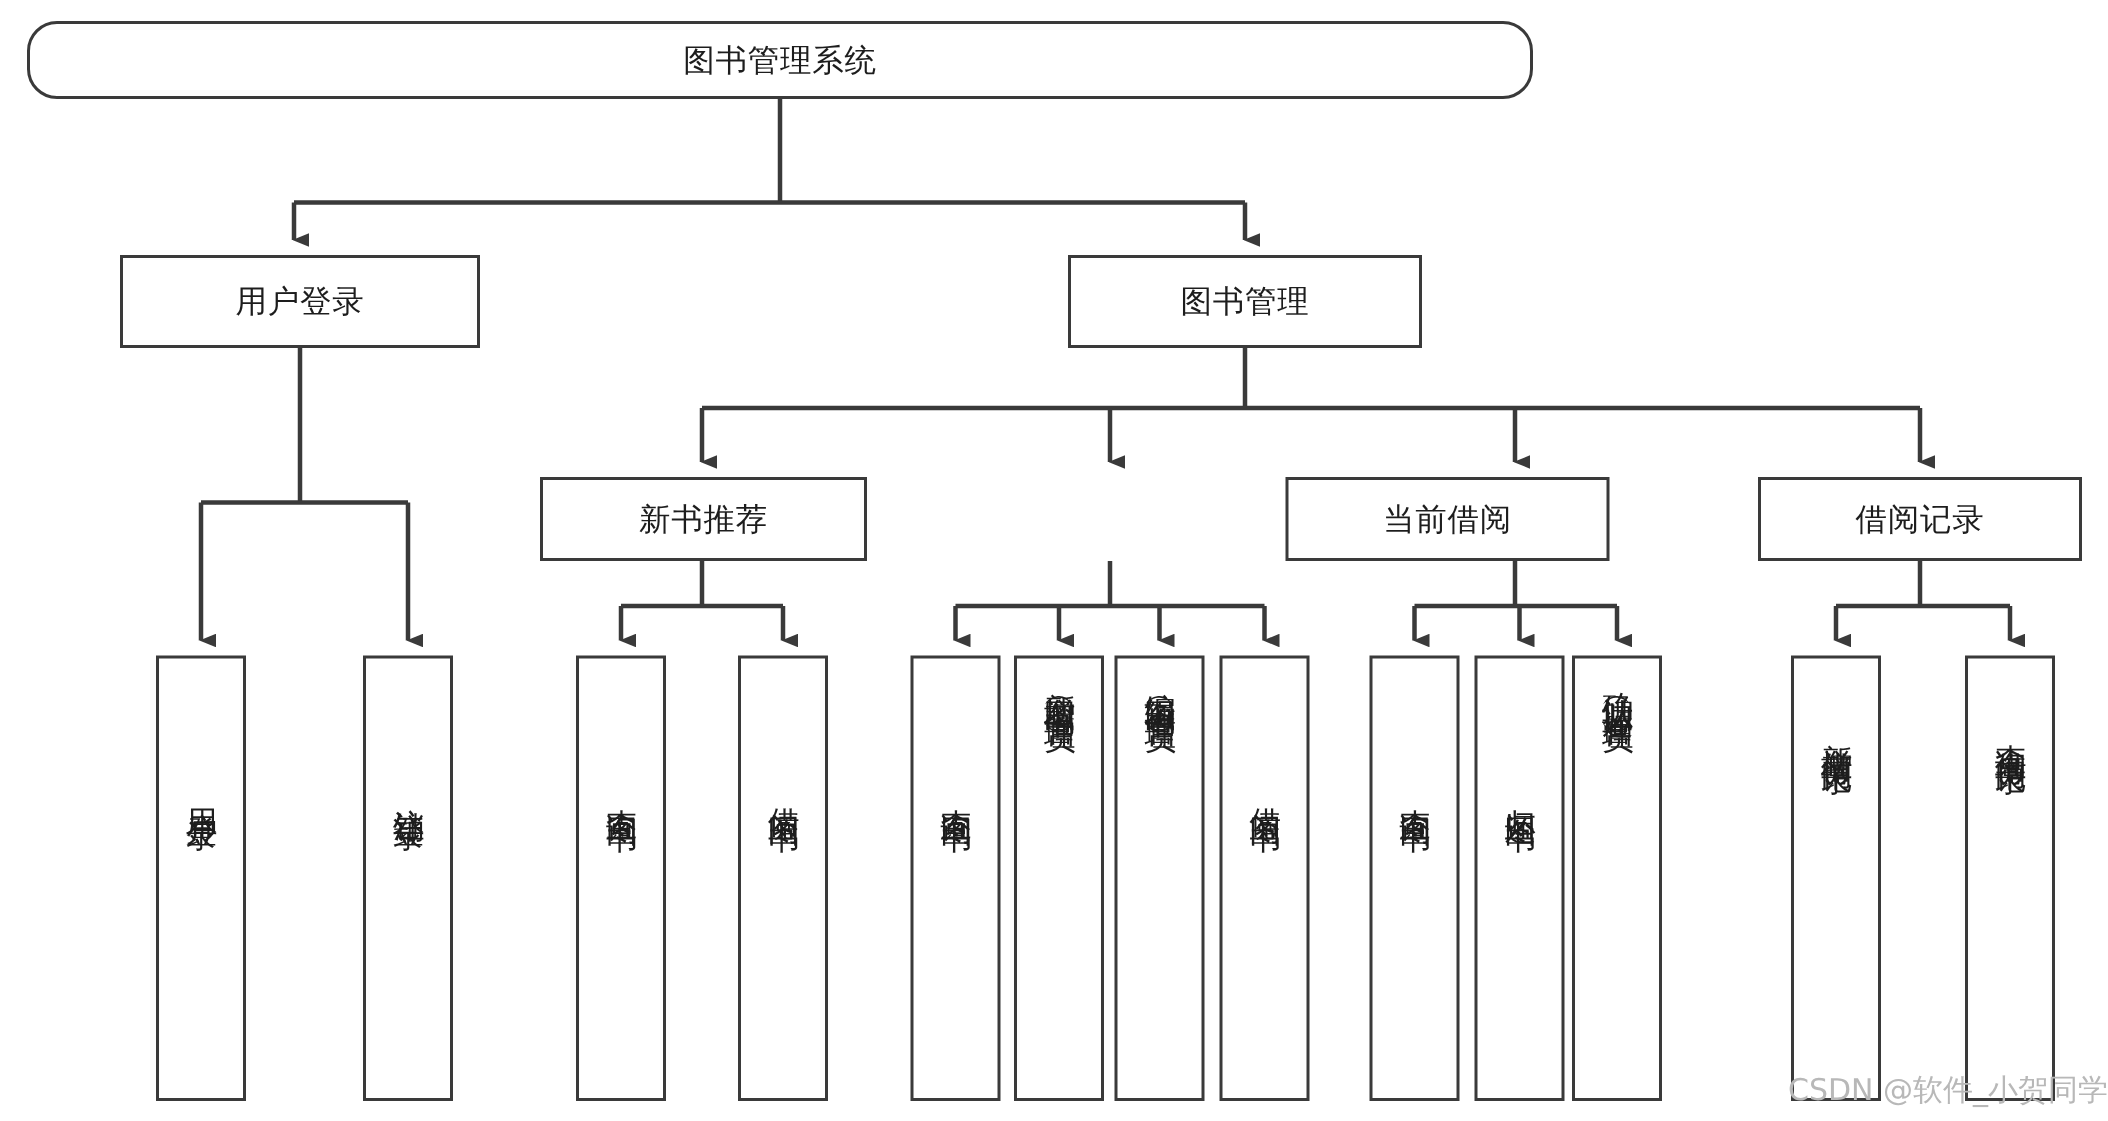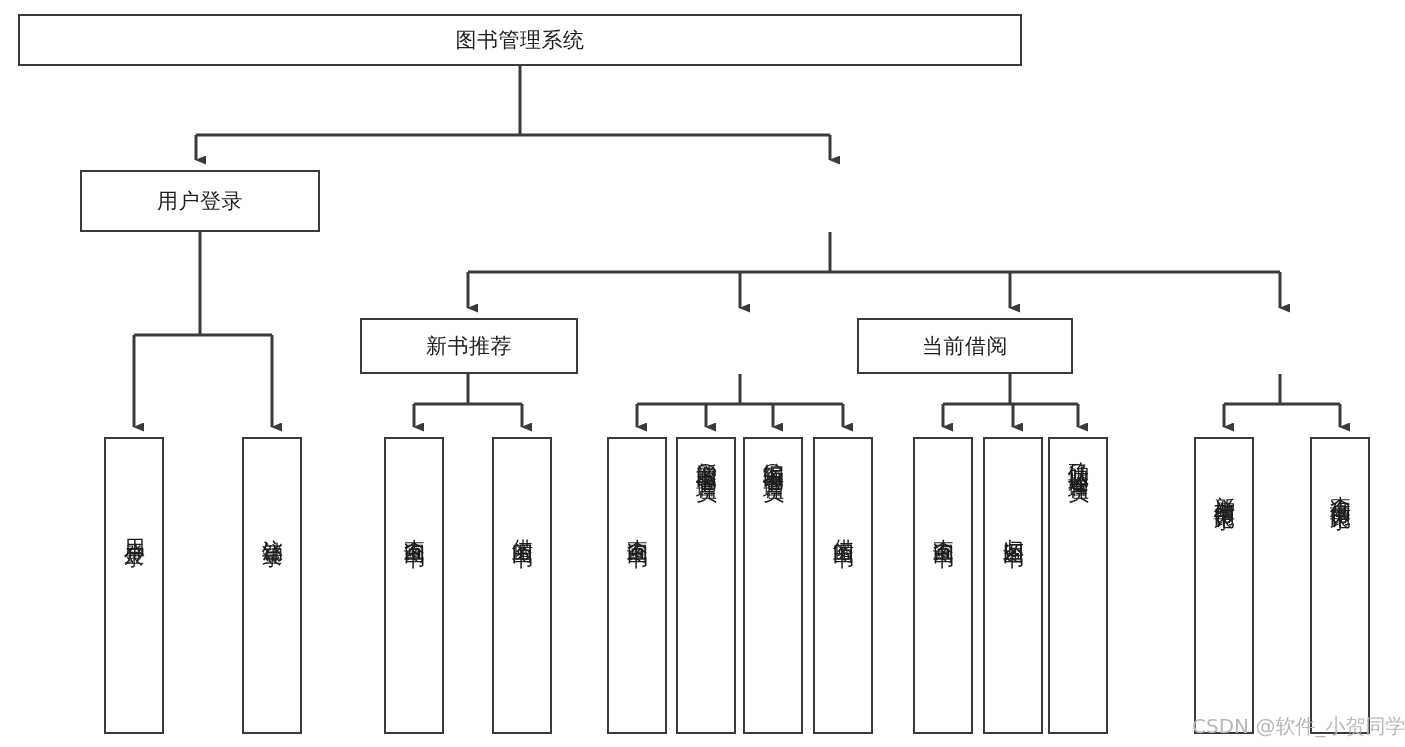--- a/index.html
+++ b/index.html
@@ -121,34 +121,40 @@
       <path d="M1013,404 L1013,427" marker-end="url(#arrowhead)"></path>
       <path d="M1078,404 L1078,427" marker-end="url(#arrowhead)"></path>
 
       <path d="M1280,374 L1280,404"></path>
       <path d="M1224,404 L1340,404"></path>
       <path d="M1224,404 L1224,427" marker-end="url(#arrowhead)"></path>
       <path d="M1340,404 L1340,427" marker-end="url(#arrowhead)"></path>
     </g>
   </svg>
 
-  <div class="node horiz" style="left:18px; top:14px; width:1004px; height:52px;">
+  <div class="node horiz" style="left:18px; top:14px; width:1004px; height:52px;border-radius:20px;">
     <span class="node-label">图书管理系统</span>
   </div>
 
   <div class="node horiz" style="left:80px; top:170px; width:240px; height:62px;">
     <span class="node-label">用户登录</span>
   </div>
+  <div class="node horiz" style="left:712px; top:170px; width:236px; height:62px;">
+    <span class="node-label">图书管理</span>
+  </div>
 
   <div class="node horiz" style="left:360px; top:318px; width:218px; height:56px;align-items:center;">
     <span class="node-label">新书推荐</span>
   </div>
   <div class="node horiz" style="left:857px; top:318px; width:216px; height:56px;">
     <span class="node-label">当前借阅</span>
   </div>
+  <div class="node horiz" style="left:1172px; top:318px; width:216px; height:56px;">
+    <span class="node-label">借阅记录</span>
+  </div>
 
   <div class="node vert" style="left:104px; top:437px; width:60px; height:297px; padding-top:83px;">
     <span class="node-label">用户登录</span>
   </div>
   <div class="node vert" style="left:242px; top:437px; width:60px; height:297px; padding-top:83px;">
     <span class="node-label">注销登录</span>
   </div>
 
   <div class="node vert" style="left:384px; top:437px; width:60px; height:297px; padding-top:83px;">
     <span class="node-label">查询图书</span>

